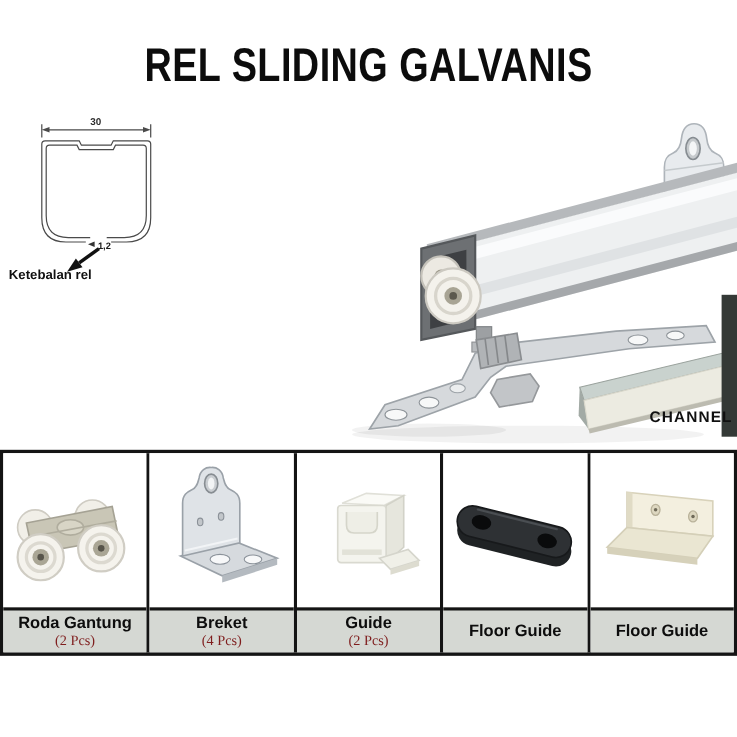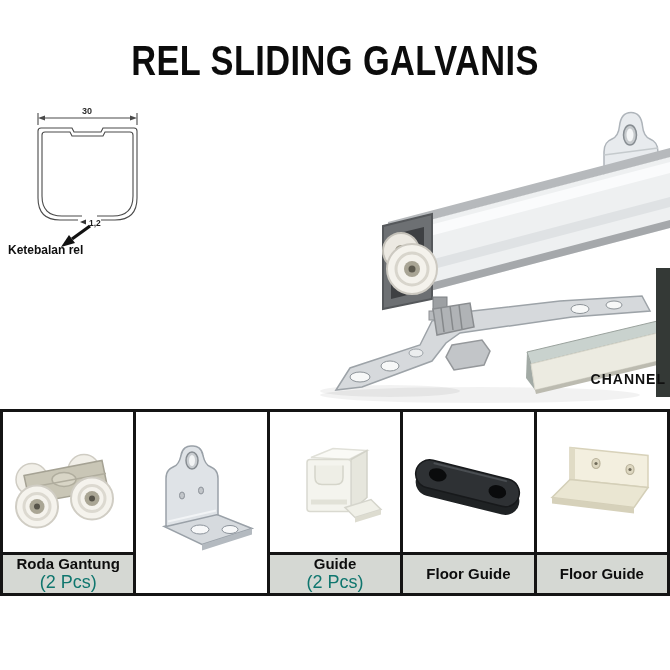--- a/index.html
+++ b/index.html
@@ -13,21 +13,21 @@
   .diagram{position:absolute;left:220px;top:205px;width:170px;height:165px;}
   .parts-grid{position:absolute;left:0;top:409px;width:670px;height:187px;
               display:flex;box-sizing:border-box;border:3px solid #141414;background:#141414;}
   .part-cell{flex:1;display:flex;flex-direction:column;background:#ffffff;border-right:3px solid #141414;}
   .part-cell:last-child{border-right:none;}
   .part-img{flex:1;position:relative;background:#ffffff;overflow:hidden;}
   .part-img svg{position:absolute;left:50%;top:50%;transform:translate(-50%,-50%);}
   .part-label{height:38px;background:#d5d8d3;border-top:3px solid #141414;
               display:flex;flex-direction:column;align-items:center;justify-content:center;line-height:1.15;}
   .part-name{font-size:15px;font-weight:bold;color:#0d0d0d;}
-  .part-qty{font-size:18px;color:#0f766e;}
+  .part-qty{font-size:13px;color:#7f1d1d;font-family:Liberation Serif, serif;}
   .part-qty:empty{display:none;}
   text{font-family:"Liberation Sans",sans-serif;}
 </style>
 </head>
 <body>
 
 <div class="canvas">
 
   <div class="page-title">REL SLIDING GALVANIS</div>
 
@@ -164,20 +164,24 @@
           <ellipse cx="92" cy="95" rx="8" ry="4" fill="#f7f8f9" stroke="#8b929a" stroke-width="1"></ellipse>
           <path d="M28,92 L28,44 C28,36 32,34 36,32 C41,30 42,25 43,21 C44,14 49,11 54,11.5
                    C59,11 64,14 65,21 C66,25 67,30 72,32 C76,34 80,36 80,44 L80,80 Z" fill="#dfe3e7" stroke="#9aa1a8" stroke-width="1.5"></path>
           <line x1="30" y1="87" x2="78" y2="76" stroke="#f2f4f6" stroke-width="2"></line>
           <ellipse cx="54" cy="26" rx="6" ry="8.5" fill="#c9cdd1" stroke="#878d92" stroke-width="1.5"></ellipse>
           <ellipse cx="54" cy="26" rx="3" ry="5.5" fill="#f2f4f5"></ellipse>
           <ellipse cx="44" cy="61" rx="2.5" ry="3.5" fill="#c2c6ca" stroke="#8b9198" stroke-width="1"></ellipse>
           <ellipse cx="63" cy="56" rx="2.5" ry="3.5" fill="#c2c6ca" stroke="#8b9198" stroke-width="1"></ellipse>
         </svg>
       </div>
+      <div class="part-label">
+        <span class="part-name">Breket</span>
+        <span class="part-qty">(4 Pcs)</span>
+      </div>
     </div>
 
     <div class="part-cell">
       <div class="part-img">
         <svg width="128" height="137" viewBox="0 0 128 137">
           <polygon points="40,44 62,35 96,37 78,46" fill="#fafaf6" stroke="#e0e0d8" stroke-width="1.5"></polygon>
           <polygon points="80,46 96,37 96,84 80,98" fill="#e6e6dd" stroke="#d2d2c8" stroke-width="1.5"></polygon>
           <rect x="36" y="46" width="44" height="52" rx="3" fill="#f4f4ee" stroke="#d9d9d0" stroke-width="1.5"></rect>
           <path d="M44,52 L44,64 Q44,71 51,71 L65,71 Q72,71 72,64 L72,52" fill="#eeeee6" stroke="#d5d5ca" stroke-width="1.5"></path>
           <rect x="40" y="86" width="36" height="5" fill="#e2e2d8"></rect>

